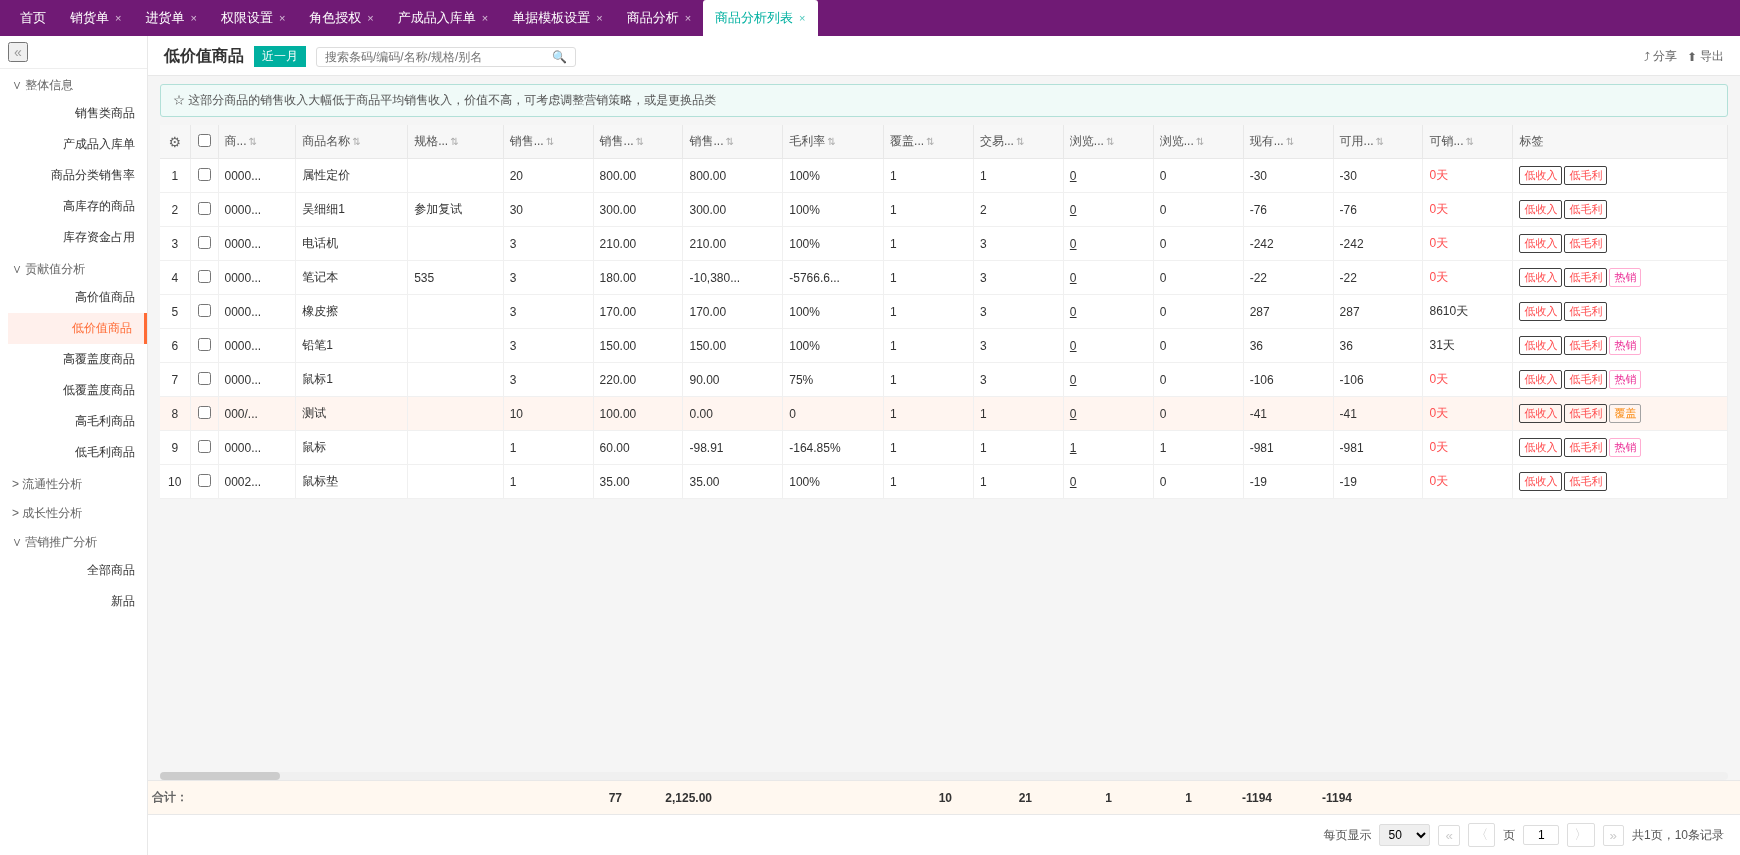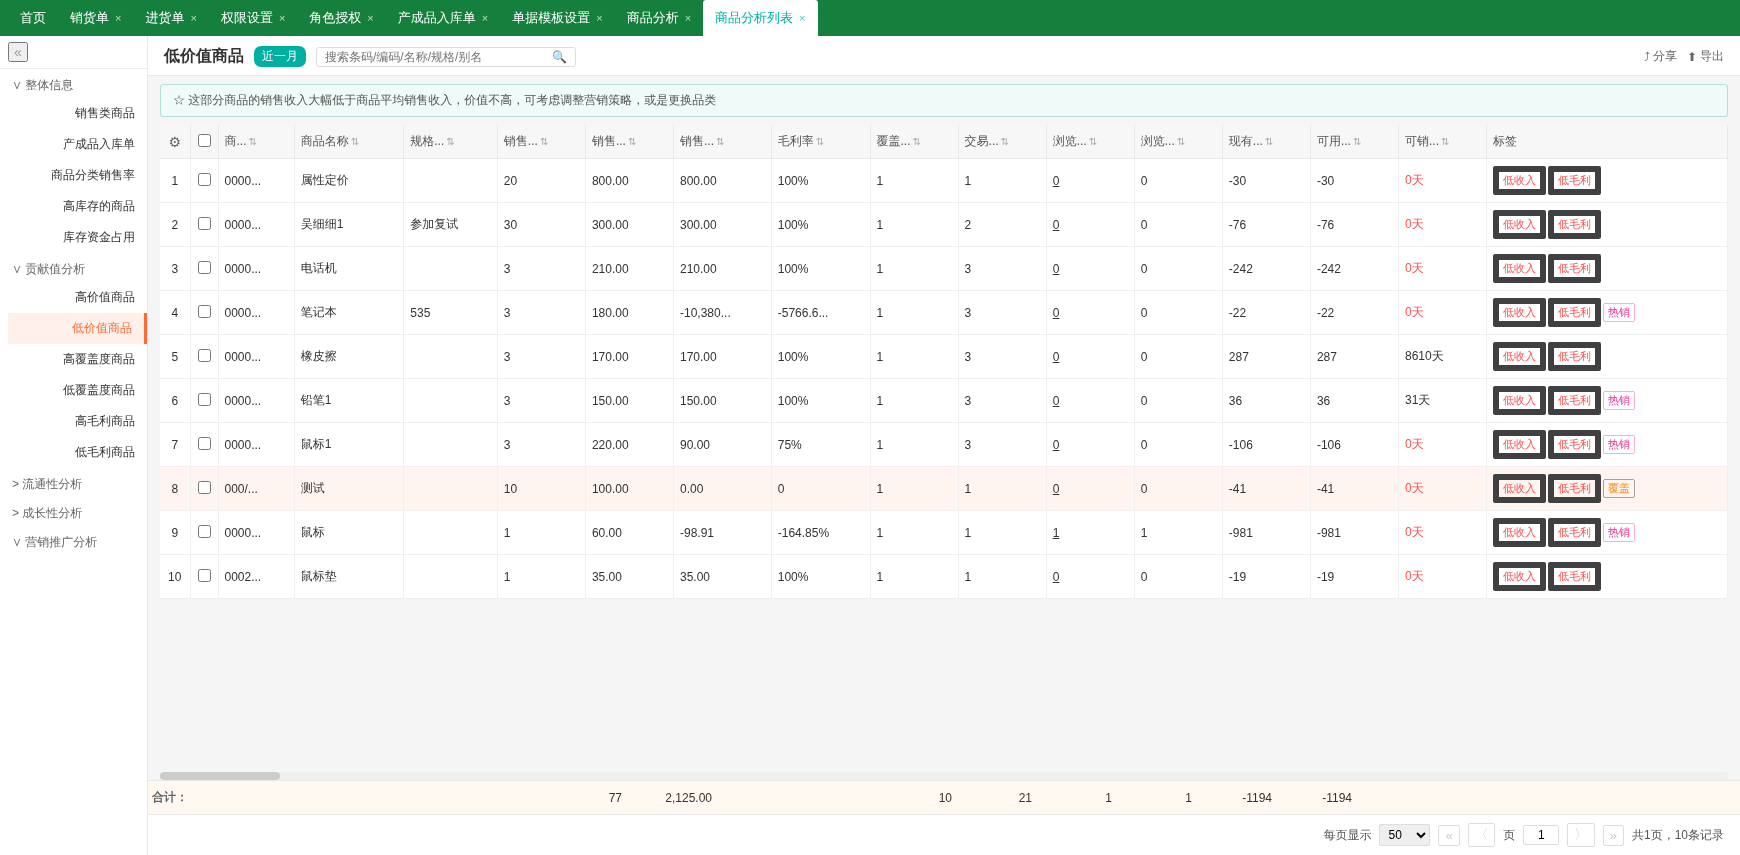--- a/index.html
+++ b/index.html
@@ -1,68 +1,68 @@
 <!DOCTYPE html>
 <html><head>
   <meta charset="utf-8">
   <style>
     * { margin: 0; padding: 0; box-sizing: border-box; }
     body { font-family: 'Microsoft YaHei', Arial, sans-serif; font-size: 12px; background: #f5f5f5; color: #333; width: 1740px; min-height: 855px; overflow-x: hidden; }
 
     
-    .top-nav { background: #15803d; display: flex; align-items: center; height: 36px; padding: 0 8px; }
+    .top-nav { background: #701a75; display: flex; align-items: center; height: 36px; padding: 0 8px; }
     .nav-item { color: #fff; padding: 0 12px; height: 36px; display: flex; align-items: center; cursor: pointer; font-size: 13px; white-space: nowrap; }
     .nav-item.active { background: #fff; color: #00b0a0; border-radius: 3px 3px 0 0; }
     .nav-item .close-x { margin-left: 6px; font-size: 11px; opacity: 0.7; }
 
     
     .layout { display: flex; height: calc(855px - 36px); }
 
     
     .sidebar { width: 148px; background: #fff; border-right: 1px solid #e8e8e8; overflow-y: auto; flex-shrink: 0; }
     .sidebar-group-title { padding: 8px 12px 4px; color: #666; font-size: 12px; display: flex; align-items: center; gap: 4px; cursor: pointer; }
     .sidebar-item { padding: 7px 12px 7px 16px; color: #333; cursor: pointer; font-size: 12px; }
     .sidebar-item.active { background: #fff0ec; color: #ff6b35; border-right: 3px solid #ff6b35; }
     .sidebar-sub { padding-left: 8px; text-align: right; }
 
     
     .main { flex: 1; display: flex; flex-direction: column; overflow: hidden; }
 
     
     .page-header { padding: 10px 16px 8px; display: flex; align-items: center; gap: 10px; background: #fff; border-bottom: 1px solid #e8e8e8; }
     .page-title { font-size: 16px; font-weight: bold; color: #333; }
-    .tag-btn { background: #00b0a0; color: #fff; border: none; border-radius: 7px; padding: 2px 8px; font-size: 12px; cursor: pointer; }
+    .tag-btn { background: #00b0a0; color: #fff; border: none; border-radius: 0; padding: 2px 8px; font-size: 12px; cursor: pointer; }
     .search-box { display: flex; align-items: center; border: 1px solid #ddd; border-radius: 3px; padding: 2px 8px; gap: 4px; flex: 1; max-width: 260px; }
     .search-box input { border: none; outline: none; font-size: 12px; width: 100%; color: #999; }
     .header-actions { margin-left: auto; display: flex; gap: 10px; }
     .action-btn { color: #666; cursor: pointer; display: flex; align-items: center; gap: 3px; font-size: 12px; }
 
     
     .notice { background: #f0faf8; border: 1px solid #b2e0d8; margin: 8px 12px; padding: 7px 12px; border-radius: 3px; color: #555; font-size: 12px; display: flex; align-items: center; gap: 6px; }
 
     
     .table-container { flex: 1; overflow: auto; padding: 0 12px; }
     table { width: 100%; border-collapse: collapse; background: #fff; }
     thead tr { background: #f7f7f7; }
     th { padding: 8px 6px; text-align: left; font-size: 12px; color: #555; border-bottom: 1px solid #e8e8e8; border-right: 1px solid #e8e8e8; white-space: nowrap; position: relative; font-weight: normal; }
     th .sort-icon { color: #aaa; font-size: 10px; margin-left: 2px; }
     td { padding: 7px 6px; border-bottom: 1px solid #f0f0f0; border-right: 1px solid #f0f0f0; font-size: 12px; white-space: nowrap; }
     tr.highlighted td { background: #fff5f0; }
     .tag { display: inline-block; border-radius: 2px; padding: 1px 4px; font-size: 11px; margin-right: 2px; }
-    .tag-red { color: #ff4d4f; border: 6px solid #404040; }
+    .tag-red { color: #ff4d4f; border: 1px solid #404040; }
     .tag-orange { color: #fa8c16; border: 1px solid #a3a3a3; }
     .tag-pink { color: #eb2f96; border: 1px solid #ffadd2; }
     .checkbox-cell { width: 28px; text-align: center; }
     .link-underline { text-decoration: underline; color: #333; cursor: pointer; }
     .days-red { color: #ff4d4f; }
 
     
     .footer-total { background: #fff8f0; border-top: 1px solid #e8e8e8; padding: 8px 4px; display: flex; align-items: center; font-size: 12px; }
     .footer-total .label { width: 80px; color: #666; font-weight: bold; }
-    .footer-total .values { display: flex; gap: 10px; flex: 1; }
+    .footer-total .values { display: flex; gap: 10px; flex: 1; font-weight: bold; }
     .total-cell { min-width: 70px; padding: 0 6px; color: #333; text-align: right; }
 
     
     .pagination { display: flex; align-items: center; justify-content: flex-end; padding: 8px 16px; background: #fff; border-top: 1px solid #e8e8e8; gap: 8px; font-size: 12px; color: #555; }
     .page-size-select { border: 1px solid #ddd; padding: 2px 4px; border-radius: 2px; font-size: 12px; }
     .page-btn { border: 1px solid #ddd; background: #fff; padding: 2px 6px; border-radius: 2px; cursor: pointer; color: #666; }
     .page-btn.disabled { color: #ccc; cursor: not-allowed; }
     .page-input { border: 1px solid #ddd; width: 36px; text-align: center; padding: 2px 4px; border-radius: 2px; font-size: 12px; }
     .scrollbar-area { height: 8px; background: #f0f0f0; margin: 0 12px; border-radius: 4px; position: relative; }
     .scrollbar-thumb { height: 8px; width: 120px; background: #ccc; border-radius: 4px; position: absolute; left: 0; }
@@ -147,20 +147,24 @@
     <div class="sidebar-group-title">
       <span>&gt; 流通性分析</span>
     </div>
 
     <div class="sidebar-group-title">
       <span>&gt; 成长性分析</span>
     </div>
 
     <div class="sidebar-group-title">
       <span>∨ 营销推广分析</span>
+    </div>
+    <div class="sidebar-sub">
+      <div class="sidebar-item">全部商品</div>
+      <div class="sidebar-item">新品</div>
     </div>
   </div>
 
   <div class="main">
 
     <div class="page-header">
       <span class="page-title">低价值商品</span>
       <button class="tag-btn">近一月</button>
       <div class="search-box">
         <input type="text" style="color: rgb(170, 170, 170);" placeholder="搜索条码/编码/名称/规格/别名">

